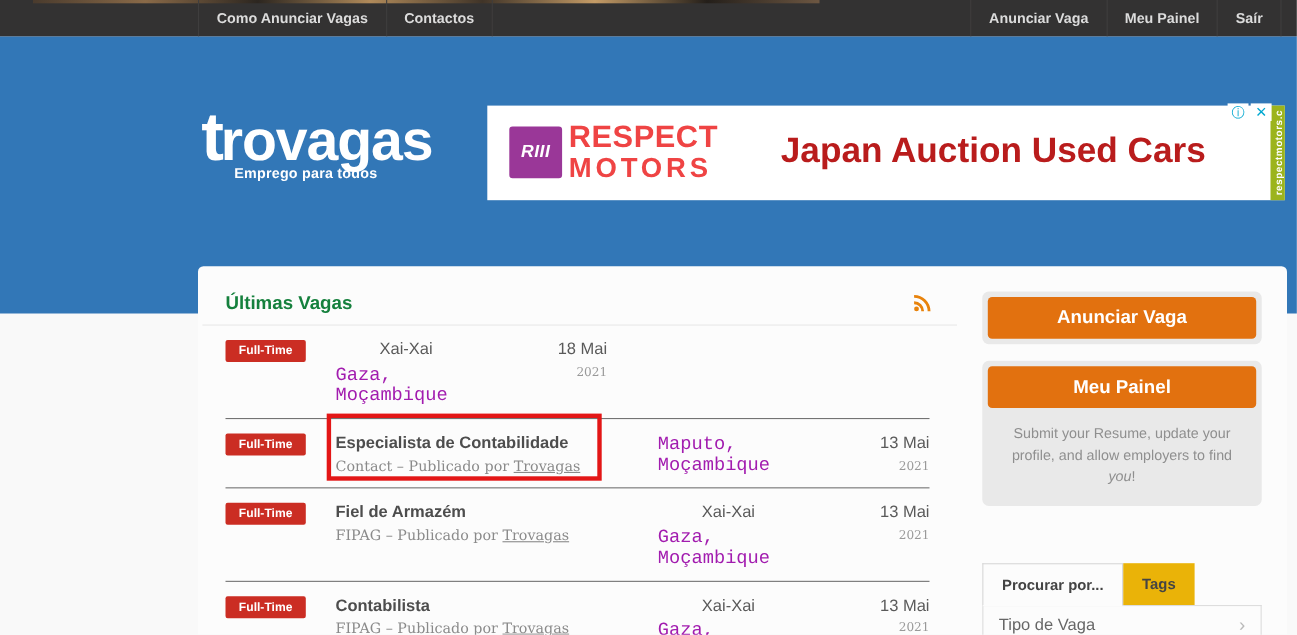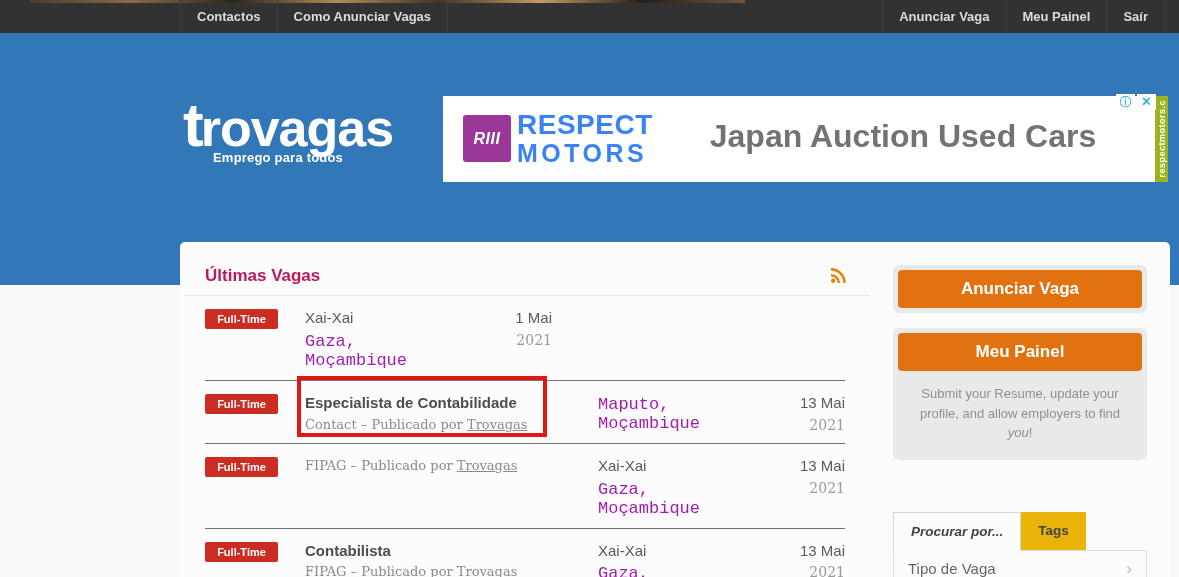--- a/index.html
+++ b/index.html
@@ -23,87 +23,87 @@
   .logo { position:absolute; left:183px; top:98px; color:#fff; cursor:pointer; }
   .logo-main { display:flex; align-items:baseline; font-weight:bold; }
   .logo-t { font-size:62px; line-height:0.75; margin-right:-3px; }
   .logo-rest { font-size:52px; letter-spacing:-1px; }
   .logo-tagline { font-size:13px; font-weight:bold; margin:-8px 0 0 30px; letter-spacing:0.2px; }
   
   .ad { position:absolute; left:443px; top:96px; width:725px; height:86px; background:#fff; z-index:2; }
   .ad-logo-square { position:absolute; left:20px; top:19px; width:48px; height:47px; background:#9a3798;
     border-radius:3px; color:#fff; font-style:italic; font-weight:bold; font-size:16px;
     display:flex; align-items:center; justify-content:center; letter-spacing:0.5px; }
-  .ad-brand { position:absolute; left:74px; top:15px; color:#3b82f6; font-weight:bold; line-height:1; }
+  .ad-brand { position:absolute; left:74px; top:15px; color:#ef4444; font-weight:bold; line-height:1; }
   .ad-brand-l1 { font-size:28px; letter-spacing:0.5px; }
   .ad-brand-l2 { font-size:25px; letter-spacing:3.5px; margin-top:2px; }
   .ad-headline { position:absolute; left:245px; top:22px; width:430px; text-align:center;
-    font-size:32px; font-weight:bold; color:#737373; white-space:nowrap; }
+    font-size:32px; font-weight:bold; color:#b91c1c; white-space:nowrap; }
   .ad-side { position:absolute; right:0; top:0; width:13px; height:86px; background:#9cb41c;
     display:flex; align-items:center; justify-content:center; }
   .ad-side-text { writing-mode:vertical-rl; transform:rotate(180deg); color:#fff; font-size:9px;
     font-weight:bold; letter-spacing:0.5px; }
   .ad-ico { position:absolute; top:-2px; width:19px; height:16px; background:#fff; color:#00a7d0;
     text-align:center; line-height:16px; cursor:pointer; z-index:3; }
   .ad-ico-info { right:33px; font-size:12px; }
   .ad-ico-close { right:12px; font-size:13px; font-weight:bold; }
   
   .container { position:absolute; left:180px; top:242px; width:990px; height:335px;
     background:#fcfcfc; border-radius:5px 5px 0 0; z-index:1; }
-  .list-heading { position:absolute; left:25px; top:24px; font-size:17px; font-weight:bold; color:#be185d; }
+  .list-heading { position:absolute; left:25px; top:24px; font-size:17px; font-weight:bold; color:#15803d; }
   .rss { position:absolute; left:650px; top:24px; width:18px; height:18px; cursor:pointer; }
   .head-divider { position:absolute; left:4px; top:53px; width:686px; height:1px; background:#e8e8e8; }
   .jobs { position:absolute; left:25px; top:54px; width:640px; }
   .job-row { display:flex; padding:11px 0 10px; border-bottom:1px solid #737373; cursor:pointer; }
   .badge-col { width:100px; }
   .badge { display:inline-block; width:73px; background:#cb2d23; color:#fff; font-size:11px;
     font-weight:bold; text-align:center; padding:4px 0; border-radius:2px; margin-top:2px; }
   .title-col { width:293px; padding-right:18px; }
   .job-title { font-size:15px; font-weight:bold; color:#4d4d4d; line-height:1.45; }
   .job-company { margin-top:3px; font-family:"DejaVu Serif","Liberation Serif",serif;
     font-size:13px; color:#8a8a8a; }
   .job-company a { color:#8a8a8a; text-decoration:underline; cursor:pointer; }
   .loc-col { width:157px; }
-  .loc-city { font-size:15px; color:#5a5a5a; line-height:1.45; }
+  .loc-city { font-size:15px; color:#5a5a5a; line-height:1.45;margin-left:40px; }
   .loc-region { margin-top:3px; font-family:Liberation Mono, monospace;
     font-size:17px; color:#a21caf; }
   .date-col { width:90px; text-align:right; }
   .date-day { font-size:15px; color:#5a5a5a; line-height:1.45; }
   .date-year { margin-top:3px; font-family:"DejaVu Serif","Liberation Serif",serif;
-    font-size:14px; color:#999;text-align:right; }
+    font-size:11px; color:#999;text-align:right; }
   
   .annotation-box { position:absolute; left:297px; top:376px; width:250px; height:61px;
     border:4px solid #e31616; z-index:9; pointer-events:none; }
   
   .sidebar { position:absolute; left:713px; top:23px; width:254px; }
   .side-box { background:#e9e9e9; border-radius:6px; padding:5px; margin-bottom:15px; }
   .btn-orange { display:block; width:100%; background:#e2710f; border:none; border-radius:4px;
     color:#fff; font-weight:bold; font-size:17px; text-align:center; padding:9px 0; cursor:pointer;
     font-family:inherit; }
   .side-note { padding:13px 12px 12px; font-size:13px; color:#8f8f8f; text-align:center; line-height:1.5; }
   .tabs { display:flex; margin-top:52px; position:relative; }
   .tab { padding:11px 17px; font-size:13.5px; font-weight:bold; color:#444; background:#eab308; cursor:pointer; }
   .tab.active { background:#fcfcfc; border:1px solid #d8d8d8; border-bottom:1px solid #fcfcfc;
-    margin-bottom:-1px; position:relative; z-index:2;font-style:italic; }
+    margin-bottom:-1px; position:relative; z-index:2; }
   .filter-box { border-top:1px solid #ddd; border-left:1px solid #ddd; border-right:1px solid #ddd; }
   .filter-item { display:flex; justify-content:space-between; align-items:center; padding:9px 14px;
     font-size:15px; color:#666; border-bottom:1px solid #ddd; cursor:pointer; }
   .chevron { color:#b9b9b9; font-size:17px; line-height:1; }
 </style>
 </head>
 <body>
 
 <div class="topbar">
   <div class="topbar-photo"></div>
   <div class="nav-group nav-left">
       <div class="nav-item">
+    <span>Como Anunciar Vagas</span>
+  </div>
+      <div class="nav-item">
     <span>Contactos</span>
-  </div>
-      <div class="nav-item">
-    <span>Como Anunciar Vagas</span>
   </div>
     </div>
   <div class="nav-group nav-right">
       <div class="nav-item">
     <span>Anunciar Vaga</span>
   </div>
       <div class="nav-item">
     <span>Meu Painel</span>
   </div>
       <div class="nav-item">
@@ -150,21 +150,21 @@
   <div class="jobs">
       <div class="job-row">
     <div class="badge-col">
       <span class="badge">Full-Time</span>
     </div>
     <div class="loc-col">
       <div class="loc-city">Xai-Xai</div>
       <div class="loc-region">Gaza, Moçambique</div>
     </div>
     <div class="date-col">
-      <div class="date-day">1 Mai</div>
+      <div class="date-day">18 Mai</div>
       <div class="date-year">2021</div>
     </div>
   </div>
       <div class="job-row">
     <div class="badge-col">
       <span class="badge">Full-Time</span>
     </div>
     <div class="title-col">
       <div class="job-title">Especialista de Contabilidade</div>
       <div class="job-company">
@@ -177,20 +177,21 @@
     <div class="date-col">
       <div class="date-day">13 Mai</div>
       <div class="date-year">2021</div>
     </div>
   </div>
       <div class="job-row">
     <div class="badge-col">
       <span class="badge">Full-Time</span>
     </div>
     <div class="title-col">
+      <div class="job-title">Fiel de Armazém</div>
       <div class="job-company">
         <span>FIPAG – Publicado por </span><a>Trovagas</a>
       </div>
     </div>
     <div class="loc-col">
       <div class="loc-city">Xai-Xai</div>
       <div class="loc-region">Gaza, Moçambique</div>
     </div>
     <div class="date-col">
       <div class="date-day">13 Mai</div>

